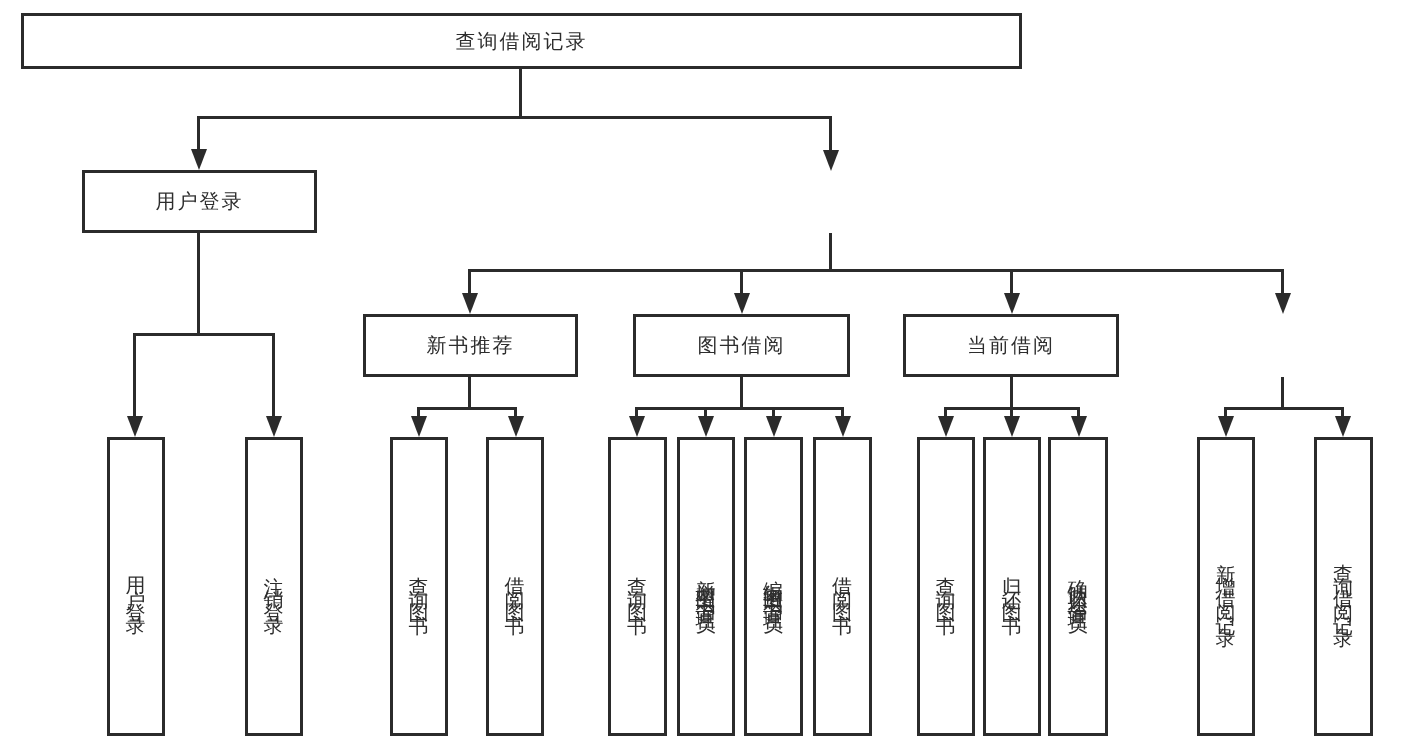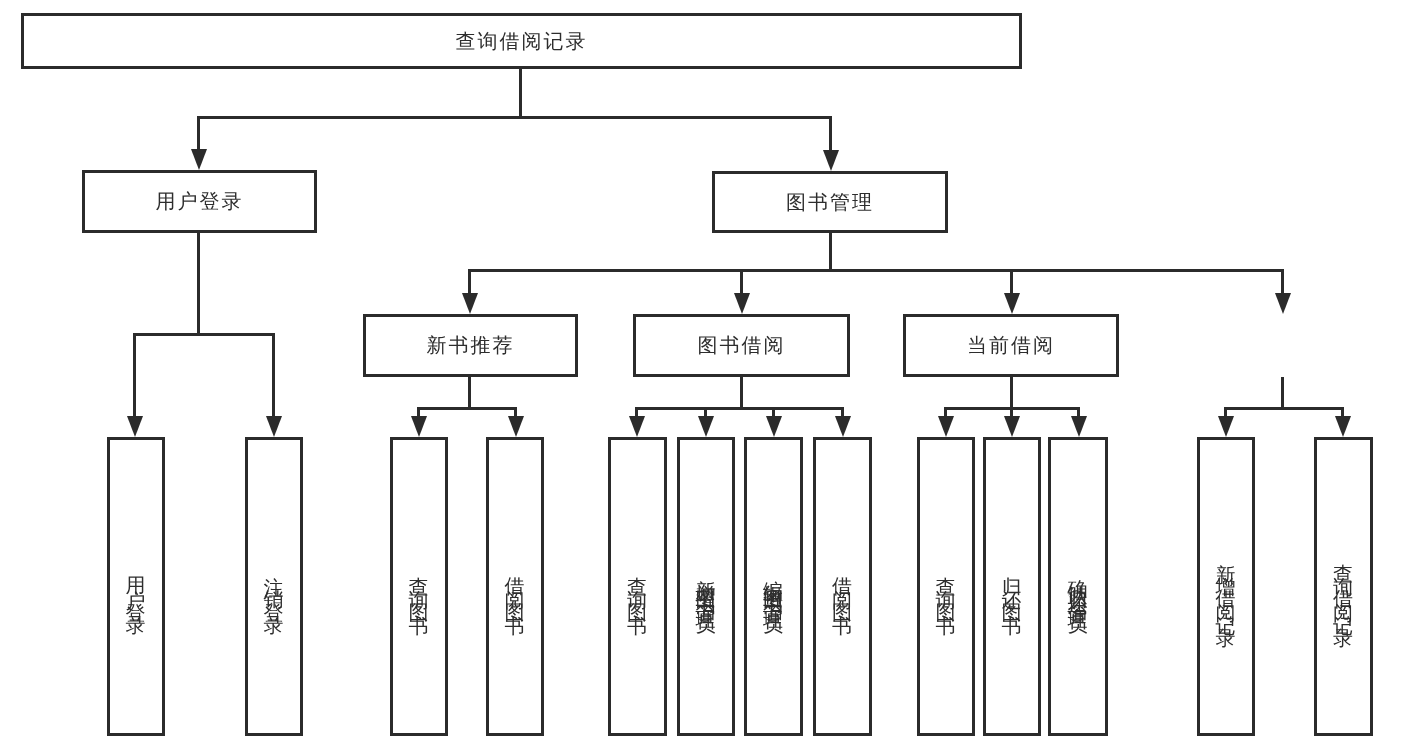--- a/index.html
+++ b/index.html
@@ -69,23 +69,20 @@
 <body>
 
 <div class="canvas">
 
   <div class="box" style="left:21px;top:13px;width:1001px;height:56px;">
     <span class="hlabel">查询借阅记录</span>
   </div>
 
   <div class="box" style="left:82px;top:170px;width:235px;height:63px;">
     <span class="hlabel">用户登录</span>
-  </div>
-  <div class="box" style="left:712px;top:171px;width:236px;height:62px;">
-    <span class="hlabel">图书管理</span>
   </div>
 
   <div class="box" style="left:363px;top:314px;width:215px;height:63px;text-align:center;">
     <span class="hlabel">新书推荐</span>
   </div>
   <div class="box" style="left:903px;top:314px;width:216px;height:63px;">
     <span class="hlabel">当前借阅</span>
   </div>
   <div class="box" style="left:633px;top:314px;width:217px;height:63px;">
     <span class="hlabel">图书借阅</span>

